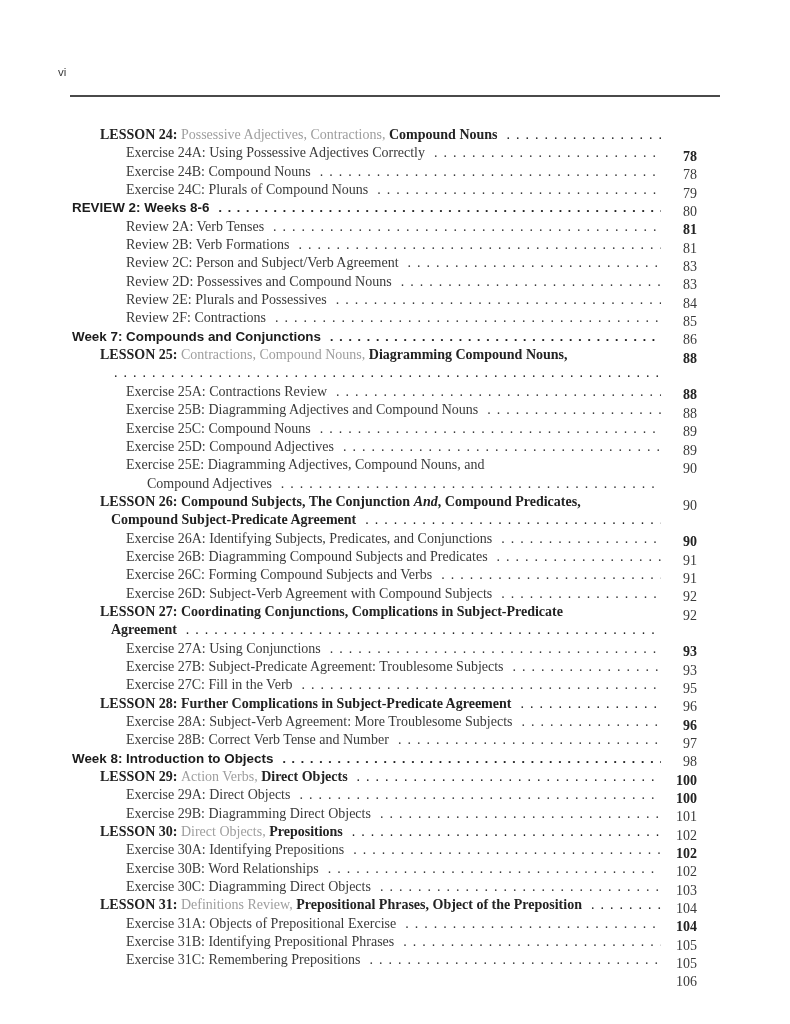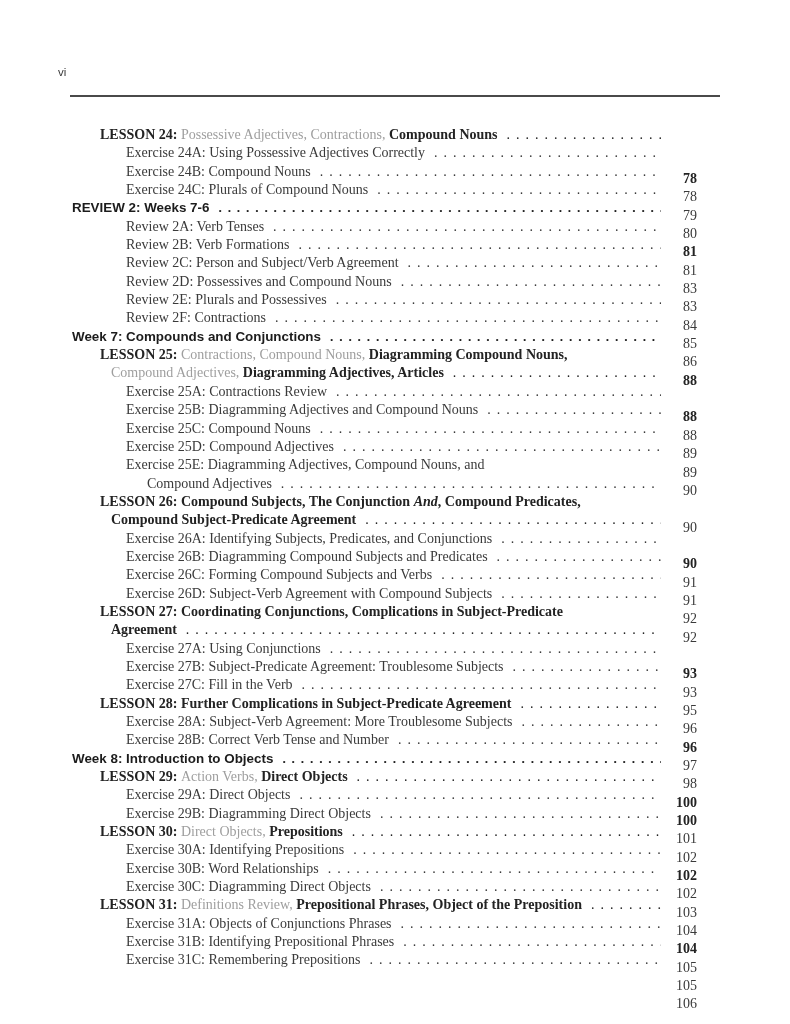--- a/index.html
+++ b/index.html
@@ -28,21 +28,21 @@
     background: var(--rule, #4a4a4a);
   }
   .toc {
     position: absolute;
     left: 72px;
     top: 126px;
     width: 625px;
   }
   .toc-row {
     display: flex;
-    align-items: flex-start;
+    align-items: center;
     height: 18.35px;
     line-height: 18.35px;
     white-space: nowrap;
     gap: 6px;
   }
   .txt { flex: 0 0 auto; white-space: pre; }
   .leader {
     flex: 1 1 auto;
     min-width: 0;
     overflow: hidden;
@@ -118,21 +118,21 @@
     <span class="txt"><span class="seg-plain">Exercise 24B: Compound Nouns</span></span>
     <span class="leader"></span>
     <span class="page-num">79</span>
   </div>
       <div class="toc-row ind-exercise kind-exercise">
     <span class="txt"><span class="seg-plain">Exercise 24C: Plurals of Compound Nouns</span></span>
     <span class="leader"></span>
     <span class="page-num">80</span>
   </div>
       <div class="toc-row ind-week kind-week">
-    <span class="txt"><span class="seg-plain">REVIEW 2: Weeks 7-6</span></span>
+    <span class="txt"><span class="seg-plain">REVIEW 2: Weeks 8-6</span></span>
     <span class="leader"></span>
     <span class="page-num pbold">81</span>
   </div>
       <div class="toc-row ind-exercise kind-exercise">
     <span class="txt"><span class="seg-plain">Review 2A: Verb Tenses</span></span>
     <span class="leader"></span>
     <span class="page-num">81</span>
   </div>
       <div class="toc-row ind-exercise kind-exercise">
     <span class="txt"><span class="seg-plain">Review 2B: Verb Formations</span></span>
@@ -162,21 +162,20 @@
       <div class="toc-row ind-week kind-week">
     <span class="txt"><span class="seg-plain">Week 7: Compounds and Conjunctions</span></span>
     <span class="leader"></span>
     <span class="page-num pbold">88</span>
   </div>
       <div class="toc-row ind-lesson kind-lesson">
     <span class="txt"><span class="seg-bold">LESSON 25: </span><span class="seg-gray">Contractions, Compound Nouns, </span><span class="seg-bold">Diagramming Compound Nouns,</span></span>
 
   </div>
       <div class="toc-row ind-lesson-cont kind-lesson">
-    <span class="txt"><span class="seg-gray">Compound Adjectives, </span><span class="seg-bold">Diagramming Adjectives, Articles</span></span>
     <span class="leader"></span>
     <span class="page-num pbold">88</span>
   </div>
       <div class="toc-row ind-exercise kind-exercise">
     <span class="txt"><span class="seg-plain">Exercise 25A: Contractions Review</span></span>
     <span class="leader"></span>
     <span class="page-num">88</span>
   </div>
       <div class="toc-row ind-exercise kind-exercise">
     <span class="txt"><span class="seg-plain">Exercise 25B: Diagramming Adjectives and Compound Nouns</span></span>
@@ -309,21 +308,21 @@
     <span class="txt"><span class="seg-plain">Exercise 30C: Diagramming Direct Objects</span></span>
     <span class="leader"></span>
     <span class="page-num">104</span>
   </div>
       <div class="toc-row ind-lesson kind-lesson">
     <span class="txt"><span class="seg-bold">LESSON 31: </span><span class="seg-gray">Definitions Review, </span><span class="seg-bold">Prepositional Phrases, Object of the Preposition</span></span>
     <span class="leader"></span>
     <span class="page-num pbold">104</span>
   </div>
       <div class="toc-row ind-exercise kind-exercise">
-    <span class="txt"><span class="seg-plain">Exercise 31A: Objects of Conjunctions Phrases</span></span>
+    <span class="txt"><span class="seg-plain">Exercise 31A: Objects of Prepositional Exercise</span></span>
     <span class="leader"></span>
     <span class="page-num">105</span>
   </div>
       <div class="toc-row ind-exercise kind-exercise">
     <span class="txt"><span class="seg-plain">Exercise 31B: Identifying Prepositional Phrases</span></span>
     <span class="leader"></span>
     <span class="page-num">105</span>
   </div>
       <div class="toc-row ind-exercise kind-exercise">
     <span class="txt"><span class="seg-plain">Exercise 31C: Remembering Prepositions</span></span>

